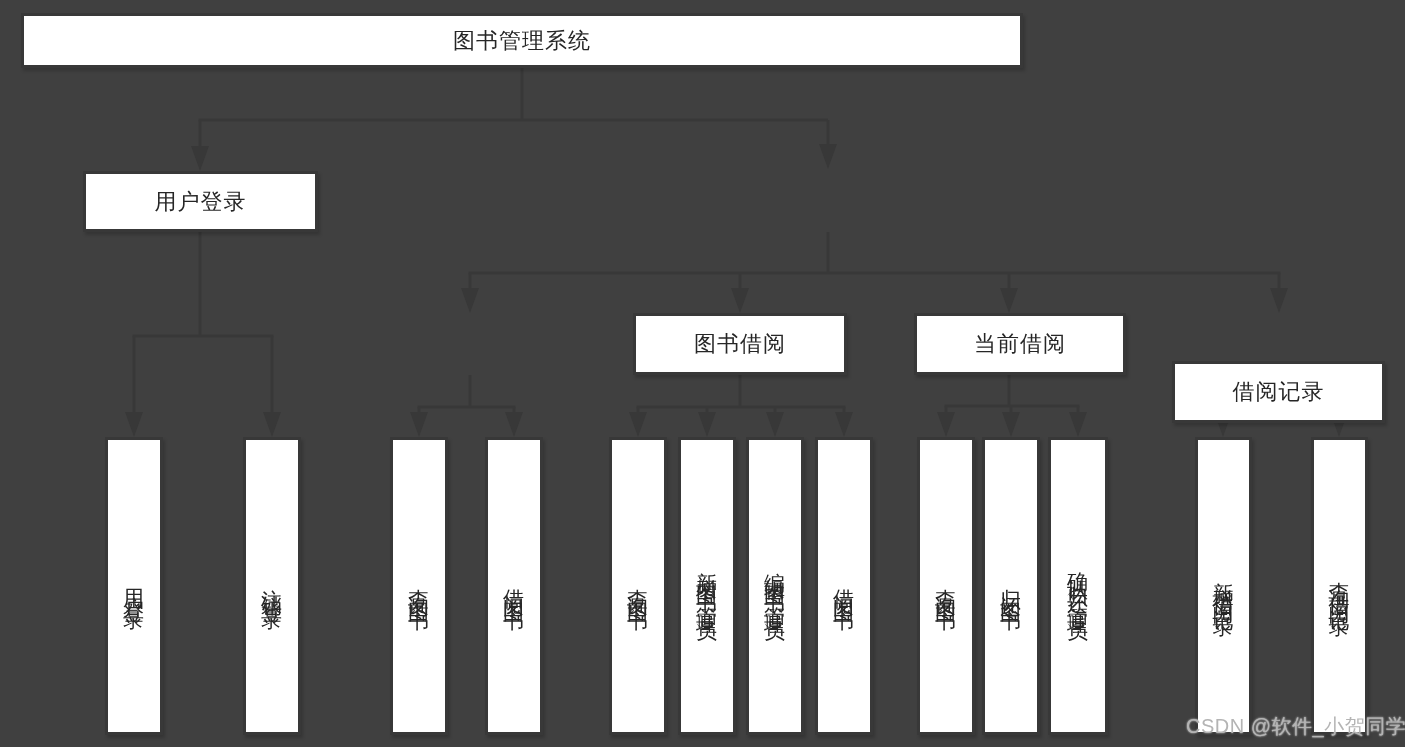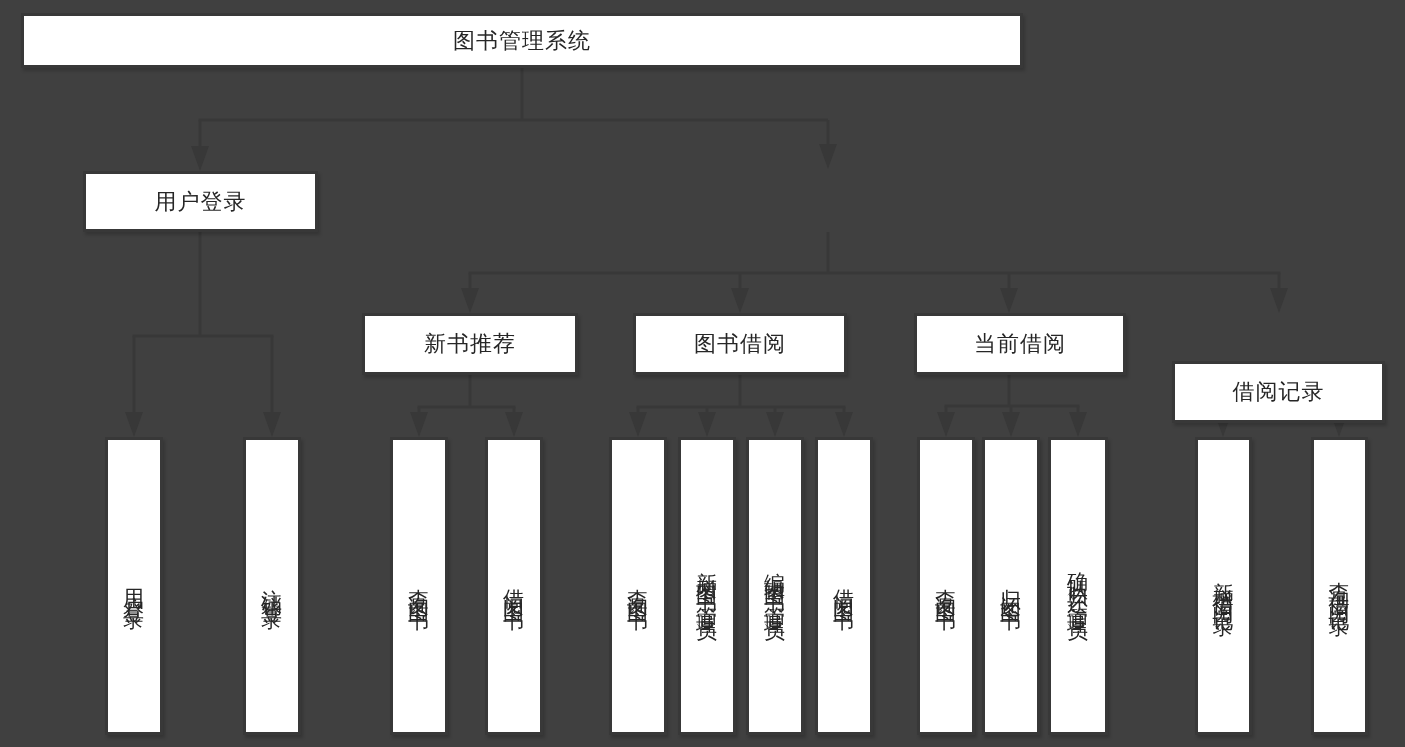--- a/index.html
+++ b/index.html
@@ -110,21 +110,20 @@
       <polygon points="1069,412 1087,412 1078,437"></polygon>
       <polygon points="1214,412 1232,412 1223,437"></polygon>
       <polygon points="1330,412 1348,412 1339,437"></polygon>
     </g>
   </svg>
 
   <div class="node" style="left:21px;top:13px;width:1002px;height:55px;">图书管理系统</div>
 
   <div class="node" style="left:83px;top:171px;width:235px;height:61px;">用户登录</div>
 
-  <div class="node" style="left:362px;top:313px;width:216px;height:62px;">新书推荐</div>
   <div class="node" style="left:633px;top:313px;width:214px;height:62px;">图书借阅</div>
   <div class="node" style="left:914px;top:313px;width:212px;height:62px;">当前借阅</div>
   <div class="node" style="left:1172px;top:313px;width:213px;height:62px;margin-top:48px;">借阅记录</div>
 
   <div class="node leaf" style="left:105px;top:437px;width:58px;height:298px;">用户登录</div>
   <div class="node leaf" style="left:243px;top:437px;width:58px;height:298px;">注销登录</div>
 
   <div class="node leaf" style="left:390px;top:437px;width:58px;height:298px;">查询图书</div>
   <div class="node leaf" style="left:485px;top:437px;width:58px;height:298px;">借阅图书</div>
 
@@ -133,14 +132,15 @@
   <div class="node leaf" style="left:746px;top:437px;width:58px;height:298px;">编辑图书（管理员）</div>
   <div class="node leaf" style="left:815px;top:437px;width:58px;height:298px;">借阅图书</div>
 
   <div class="node leaf" style="left:917px;top:437px;width:58px;height:298px;">查询图书</div>
   <div class="node leaf" style="left:982px;top:437px;width:58px;height:298px;">归还图书</div>
   <div class="node leaf" style="left:1048px;top:437px;width:60px;height:298px;">确认归还（管理员）</div>
 
   <div class="node leaf" style="left:1195px;top:437px;width:57px;height:298px;">新增借阅记录</div>
   <div class="node leaf" style="left:1311px;top:437px;width:57px;height:298px;">查询借阅记录</div>
 
+  <div id="watermark">CSDN @软件_小贺同学</div>
 
 </div>
 
 </body></html>

